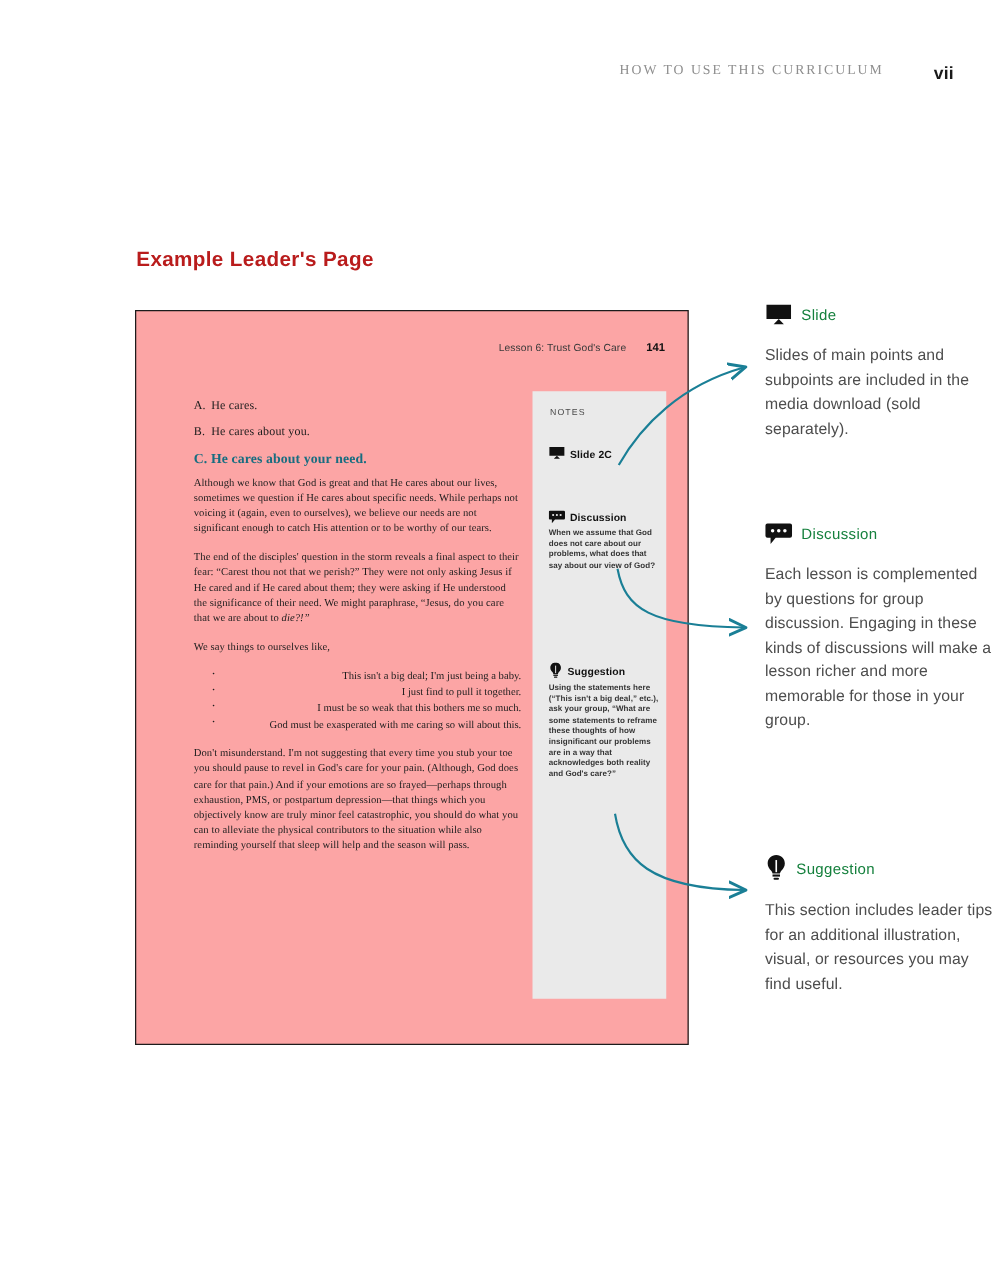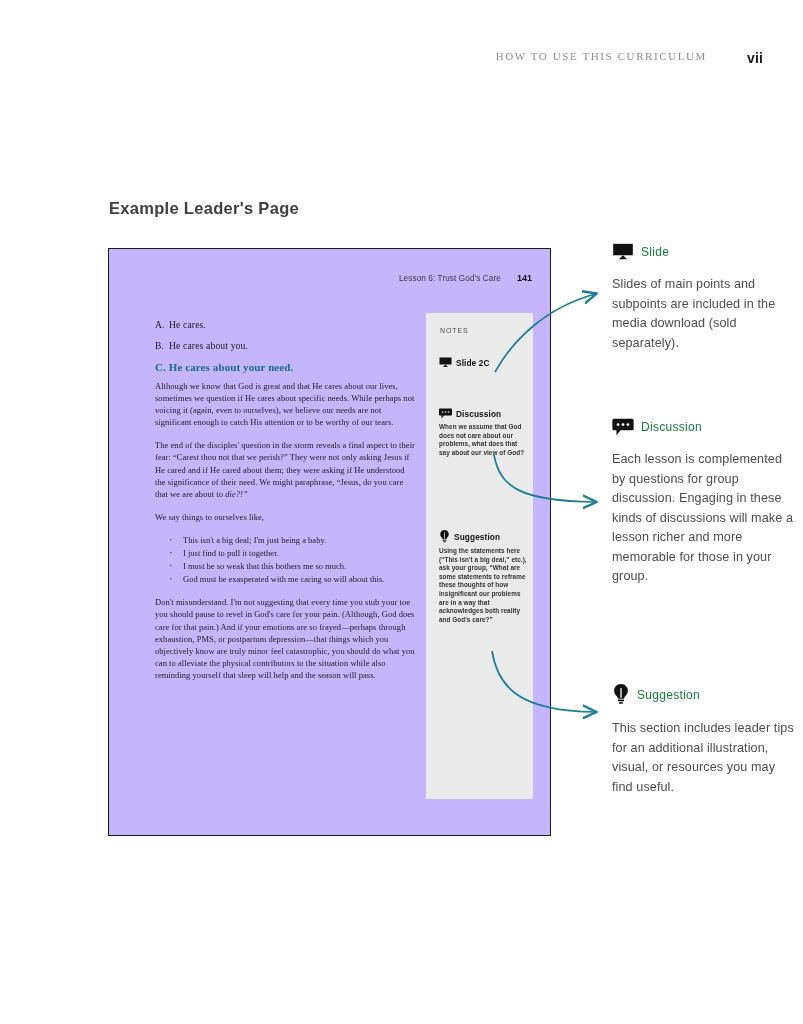--- a/index.html
+++ b/index.html
@@ -44,33 +44,33 @@
     letter-spacing: 0.2px;
   }
 
   
   #section-title {
     position: absolute;
     left: 109px;
     top: 199px;
     font-size: 16.5px;
     font-weight: bold;
-    color: #404040;
+    color: #b91c1c;
     letter-spacing: 0.3px;
   }
 
   
   #page-frame {
     position: absolute;
     left: 108px;
     top: 248px;
     width: 443px;
     height: 588px;
     border: 1.6px solid #1c1c1c;
-    background: #c4b5fd;
+    background: #fca5a5;
     box-sizing: border-box;
   }
 
   
   .pf-header {
     position: absolute;
     right: 18px;
     top: 24px;
     font-family: "Liberation Sans", sans-serif;
     font-size: 8.2px;
@@ -116,20 +116,21 @@
     font-size: 8.5px;
     line-height: 12.1px;
     text-align: left;
     letter-spacing: 0.05px;
   }
   .pf-body p .it { font-style: italic; }
   .pf-body ul {
     margin: 0 0 11px 0;
     padding: 0 0 0 14px;
     list-style: none;
+    text-align: right;
   }
   .pf-body ul li {
     font-size: 8.5px;
     line-height: 12.1px;
     margin-bottom: 1px;
     position: relative;
     padding-left: 14px;
   }
   .pf-body ul li:before {
     content: "\00B7";

